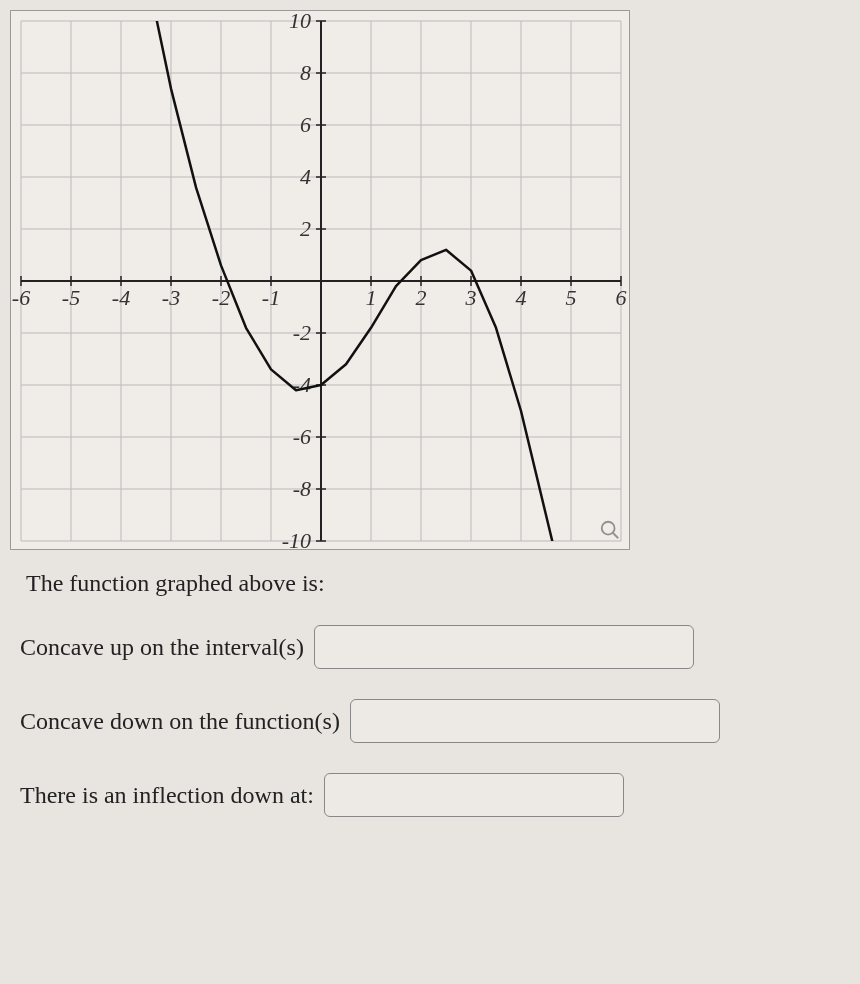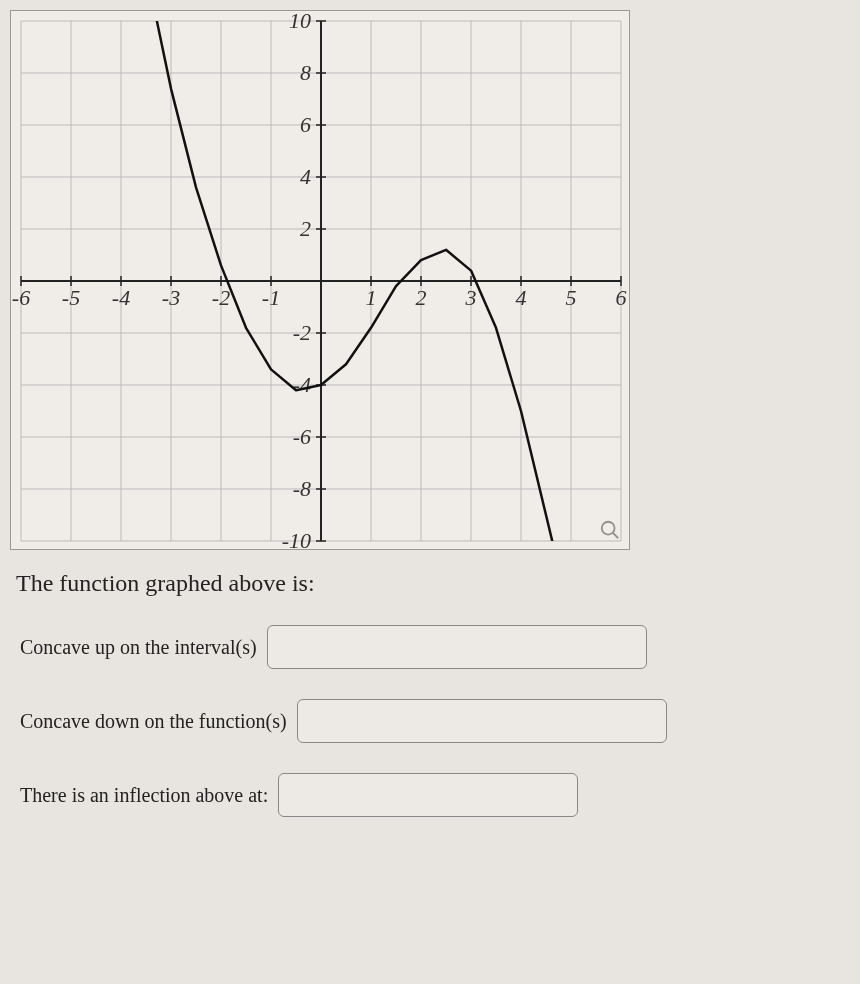--- a/index.html
+++ b/index.html
@@ -27,29 +27,29 @@
   }
   .tick-label {
     font-family: Georgia, serif;
     font-size: 22px;
     font-style: italic;
     fill: #333;
   }
   .question-text {
     font-size: 24px;
     color: #222;
-    margin: 18px 0 28px 6px;
+    margin: 18px 0 28px 16px;
   }
   .answer-row {
     display: flex;
     align-items: center;
     margin: 0 0 30px 10px;
   }
   .answer-label {
-    font-size: 20px;
+    font-size: 24px;
     color: #222;
     margin-right: 10px;
   }
   .answer-input {
     height: 44px;
     border: 1px solid #888;
     border-radius: 6px;
     background: #ede9e5;
     font-size: 20px;
     padding: 4px 10px;
@@ -168,17 +168,17 @@
     <span class="answer-label">Concave up on the interval(s)</span>
     <input class="answer-input input-wide" type="text" value="" style="">
   </div>
 
   <div class="answer-row">
     <span class="answer-label">Concave down on the function(s)</span>
     <input class="answer-input input-med" type="text" value="" style="">
   </div>
 
   <div class="answer-row">
-    <span class="answer-label">There is an inflection above at:</span>
+    <span class="answer-label">There is an inflection down at:</span>
     <input class="answer-input input-small" type="text" value="" style="">
   </div>
 
 </div>
 
 </body></html>

